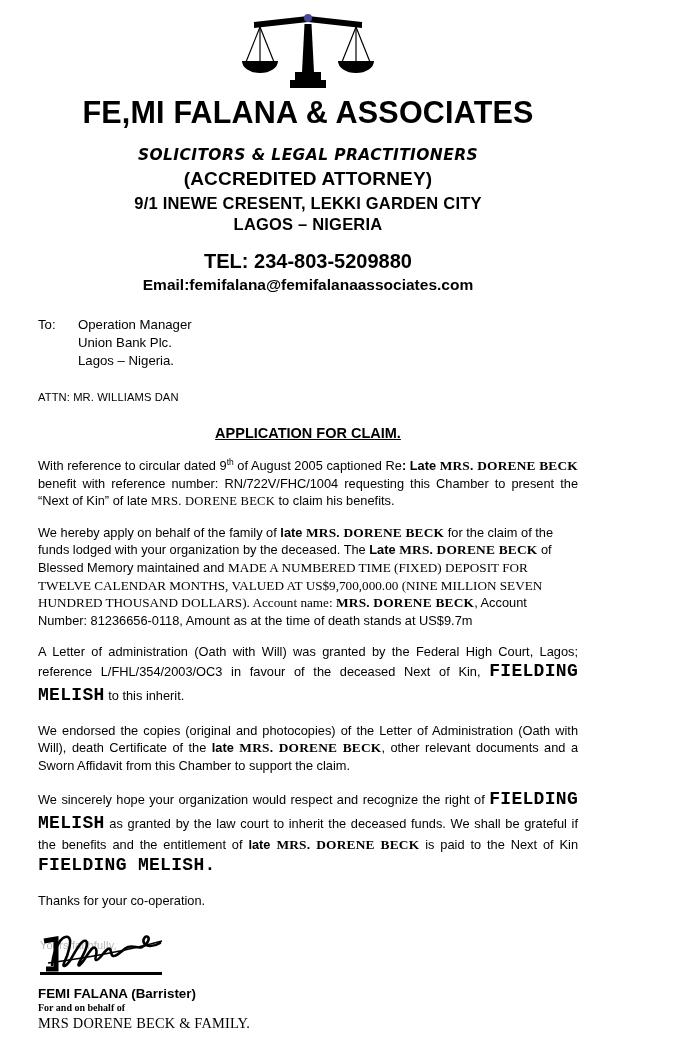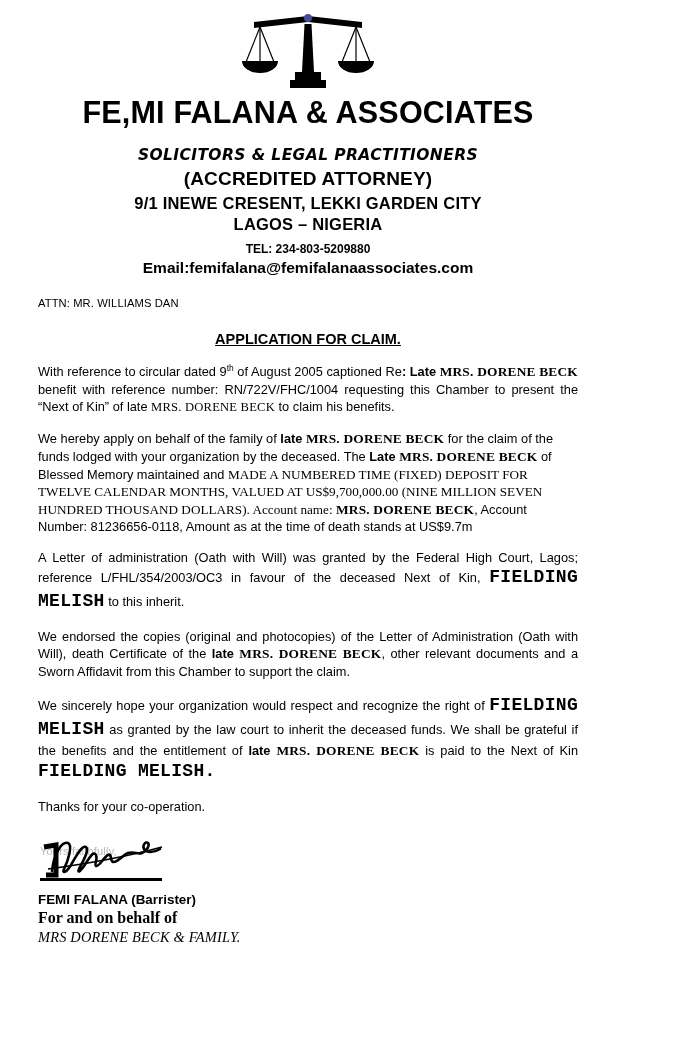--- a/index.html
+++ b/index.html
@@ -63,22 +63,22 @@
     letter-spacing: 0.2px;
   }
   .firm-addr2 {
     font-weight: bold;
     font-size: 16.5px;
     margin-top: 2px;
     letter-spacing: 0.2px;
   }
   .firm-tel {
     font-weight: bold;
-    font-size: 12px;
-    margin-top: 8px;
+    font-size: 20px;
+    margin-top: 16px;
   }
   .firm-email {
     font-weight: bold;
     font-size: 15.5px;
     margin-top: 3px;
   }
 
   
   .refrow {
     display: flex;
@@ -197,27 +197,26 @@
     margin-top: 6px;
     line-height: 1.28;
   }
   .signoff .ln1 {
     font-weight: bold;
     font-size: 13.4px;
   }
   .signoff .ln2 {
     font-family: "Liberation Serif", serif;
     font-weight: bold;
-    font-size: 16px;
+    font-size: 10px;
   }
   .signoff .ln3 {
     font-family: "Liberation Serif", serif;
     font-size: 14.4px;
     letter-spacing: 0.2px;
-    font-style: italic;
   }
 </style>
 </head>
 <body>
 
 <div class="page">
 
   <div class="letterhead">
 
     <div class="logo-wrap">
@@ -248,20 +247,30 @@
     <div class="firm-name">FE,MI FALANA &amp; ASSOCIATES</div>
     <div class="firm-sub">SOLICITORS &amp; LEGAL PRACTITIONERS</div>
     <div class="firm-accredited">(ACCREDITED ATTORNEY)</div>
     <div class="firm-addr1">9/1 INEWE CRESENT, LEKKI GARDEN CITY</div>
     <div class="firm-addr2">LAGOS – NIGERIA</div>
     <div class="firm-tel">TEL: 234-803-5209880</div>
     <div class="firm-email">Email:femifalana@femifalanaassociates.com</div>
   </div>
 
 
+  <div class="to-block">
+    <div class="to-row">
+      <div class="to-label">To:</div>
+      <div class="to-lines">
+        <div>Operation Manager</div>
+        <div>Union Bank Plc.</div>
+        <div>Lagos – Nigeria.</div>
+      </div>
+    </div>
+  </div>
 
   <div class="attn">ATTN: MR. WILLIAMS DAN</div>
 
   <div class="subject"><span>APPLICATION FOR CLAIM.</span></div>
 
   <div class="body-text">
 
     <p><span>With reference to circular dated 9</span><sup>th</sup><span> of August 2005 captioned Re</span><b class="sans">: </b><b class="sans">Late</b> <span class="nm">MRS. DORENE BECK</span><span> benefit with reference number: RN/722V/FHC/1004 requesting this Chamber to present the “Next of Kin” of late </span><span class="nm-light">MRS. DORENE BECK</span><span> to claim his benefits.</span></p>
 
     <p class="nojust"><span>We hereby apply on behalf of the family of </span><b class="sans">late</b> <span class="nm">MRS. DORENE BECK</span><span> for the claim of the funds lodged with your organization by the deceased.  The </span><b class="sans">Late</b> <span class="nm">MRS. DORENE BECK</span><span> of Blessed Memory maintained and  </span><span class="serif-plain">MADE A NUMBERED TIME (FIXED) DEPOSIT FOR TWELVE CALENDAR MONTHS, VALUED AT US$9,700,000.00 (NINE MILLION SEVEN HUNDRED THOUSAND DOLLARS).</span><span class="serif-plain"> Account name: </span><span class="nm">MRS. DORENE BECK</span><span>, Account Number: 81236656-0118, Amount as at the time of death stands at US$9.7m</span></p>

